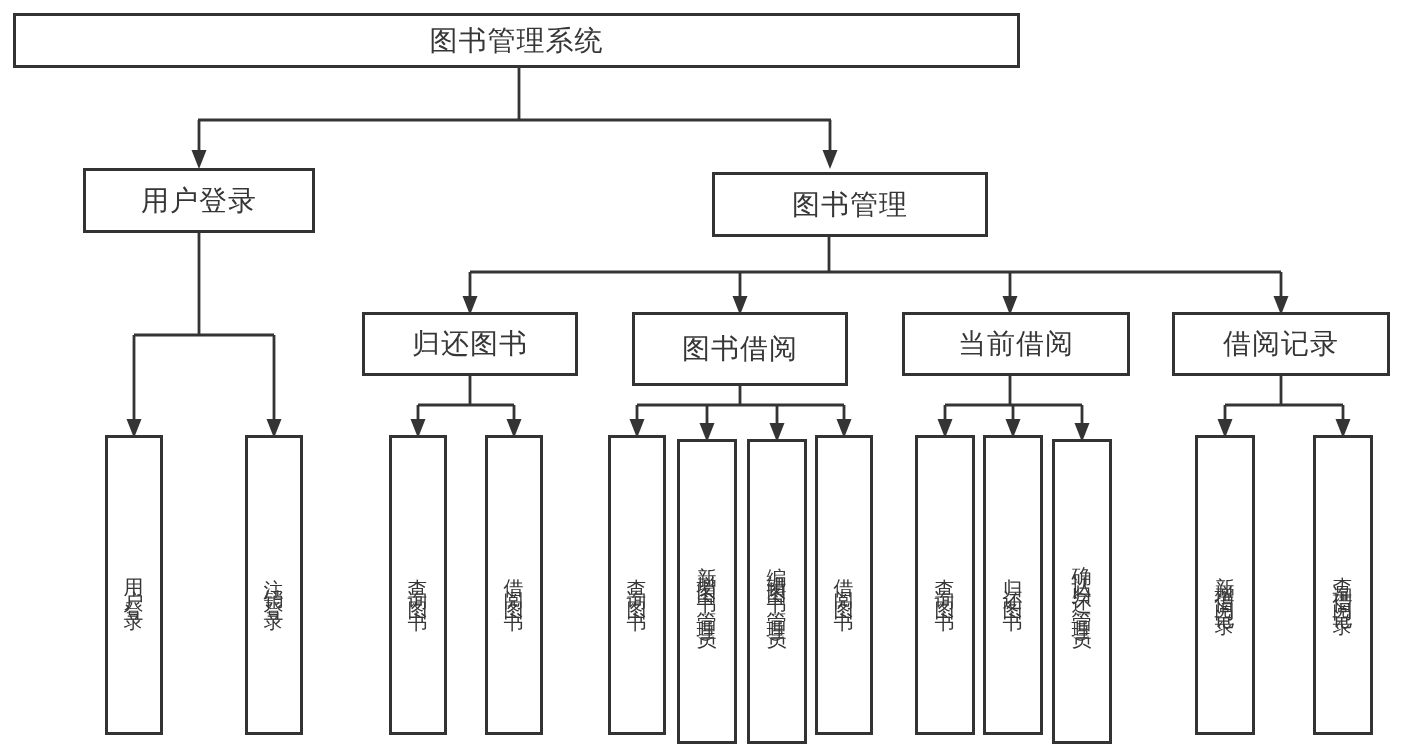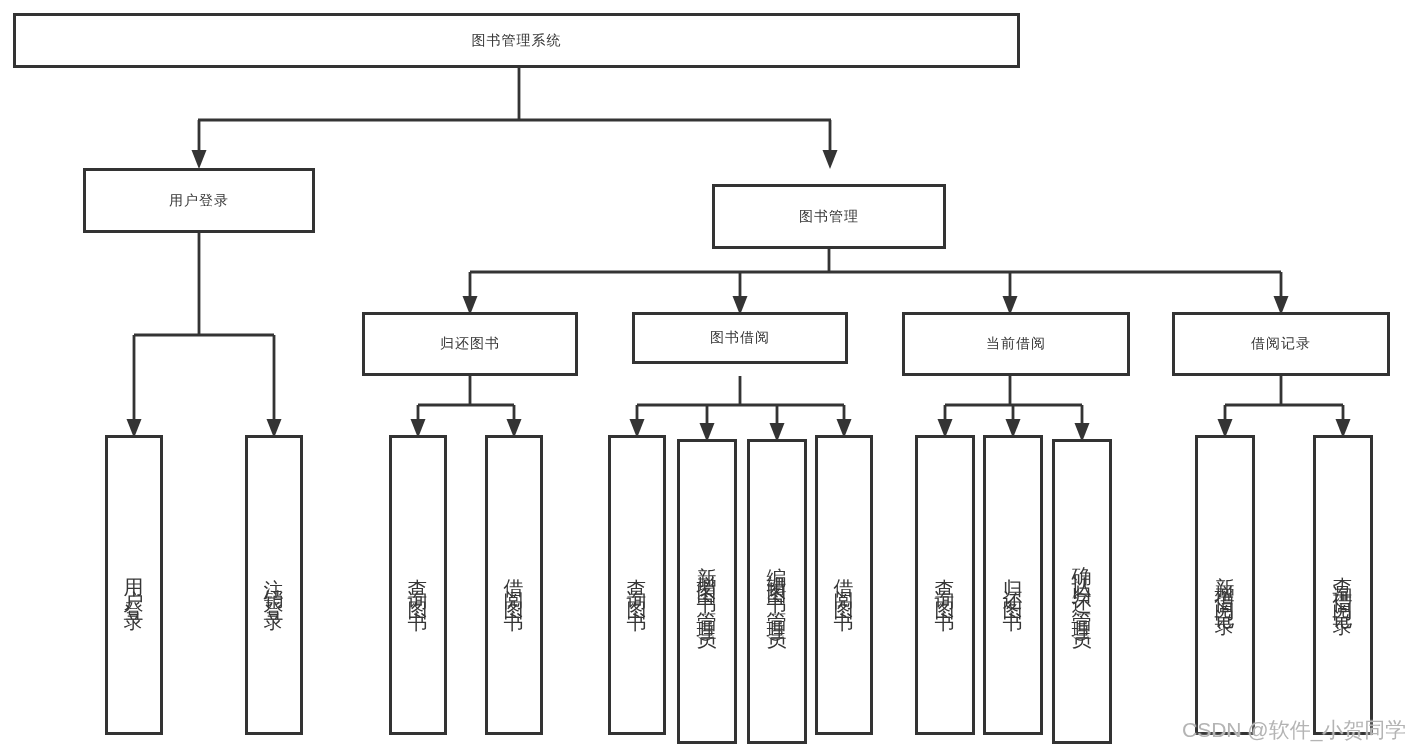--- a/index.html
+++ b/index.html
@@ -8,21 +8,21 @@
     background:#ffffff; overflow:hidden;
     font-family:"Liberation Sans", sans-serif;
   }
   .wires { position:absolute; left:0; top:0; z-index:1; pointer-events:none; }
   .wire  { stroke:#343434; stroke-width:2.8; fill:none; }
   .box {
     position:absolute; box-sizing:border-box; z-index:2;
     background:#ffffff; border:3px solid #333333;
     display:flex; align-items:center; justify-content:center;
   }
-  .hlabel { font-size:14px; letter-spacing:1px; color:#363636; white-space:nowrap; }
+  .hlabel { font-size:28px; letter-spacing:1px; color:#363636; white-space:nowrap; }
   .vlabel {
     writing-mode:vertical-rl; text-orientation:mixed;
     font-size:20px; line-height:1; letter-spacing:11px; color:#363636;
   }
   .vlabel.long { letter-spacing:9px; }
   .vlabel.six  { letter-spacing:8px; }
   .watermark {
     position:absolute; left:1182px; top:716px; z-index:5;
     font-size:21px; color:#b4b4b4; white-space:nowrap;
     text-shadow:0 0 2px #ffffff;
@@ -68,28 +68,28 @@
     </g>
   </svg>
 
   <div class="box" style="left:13px;top:13px;width:1007px;height:55px">
     <span class="hlabel">图书管理系统</span>
   </div>
 
   <div class="box" style="left:83px;top:168px;width:232px;height:65px">
     <span class="hlabel">用户登录</span>
   </div>
-  <div class="box" style="left:712px;top:184px;width:234px;height:65px">
+  <div class="box" style="left:712px;top:172px;width:276px;height:65px">
     <span class="hlabel">图书管理</span>
   </div>
 
   <div class="box" style="left:362px;top:312px;width:216px;height:64px">
     <span class="hlabel">归还图书</span>
   </div>
-  <div class="box" style="left:632px;top:312px;width:216px;height:52px">
+  <div class="box" style="left:632px;top:312px;width:216px;height:74px">
     <span class="hlabel">图书借阅</span>
   </div>
   <div class="box" style="left:902px;top:312px;width:228px;height:64px">
     <span class="hlabel">当前借阅</span>
   </div>
   <div class="box" style="left:1172px;top:312px;width:218px;height:64px">
     <span class="hlabel">借阅记录</span>
   </div>
 
   <div class="box" style="left:105px;top:435px;width:58px;height:300px">
@@ -129,15 +129,14 @@
     <span class="vlabel long">确认归还（管理员）</span>
   </div>
 
   <div class="box" style="left:1195px;top:435px;width:60px;height:300px">
     <span class="vlabel six">新增借阅记录</span>
   </div>
   <div class="box" style="left:1313px;top:435px;width:60px;height:300px">
     <span class="vlabel six">查询借阅记录</span>
   </div>
 
-  <div class="watermark">CSDN @软件_小贺同学</div>
 
 </div>
 
 </body></html>

